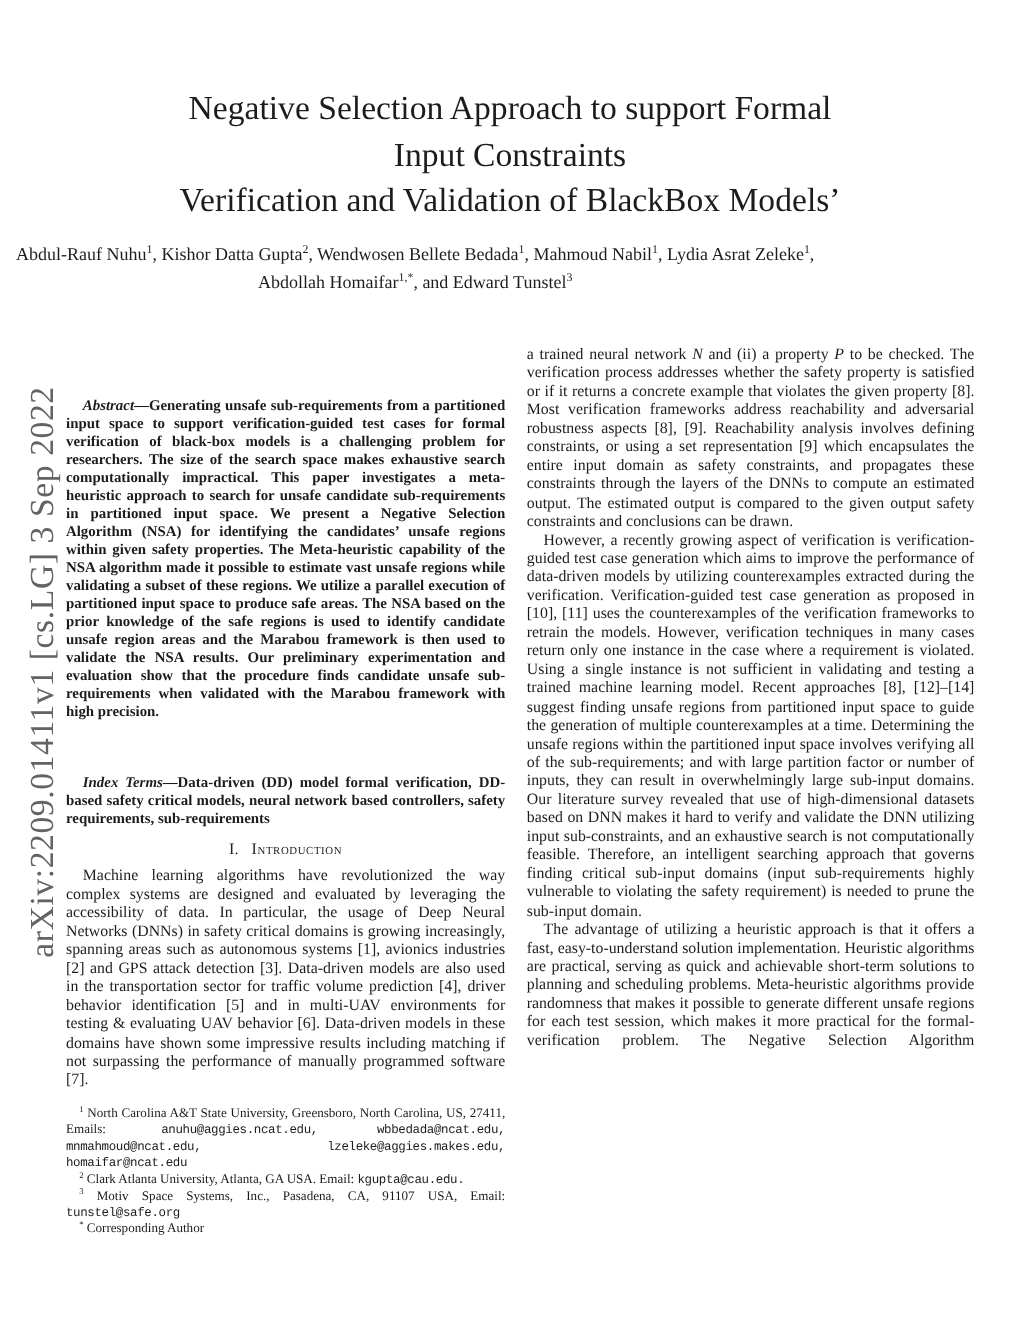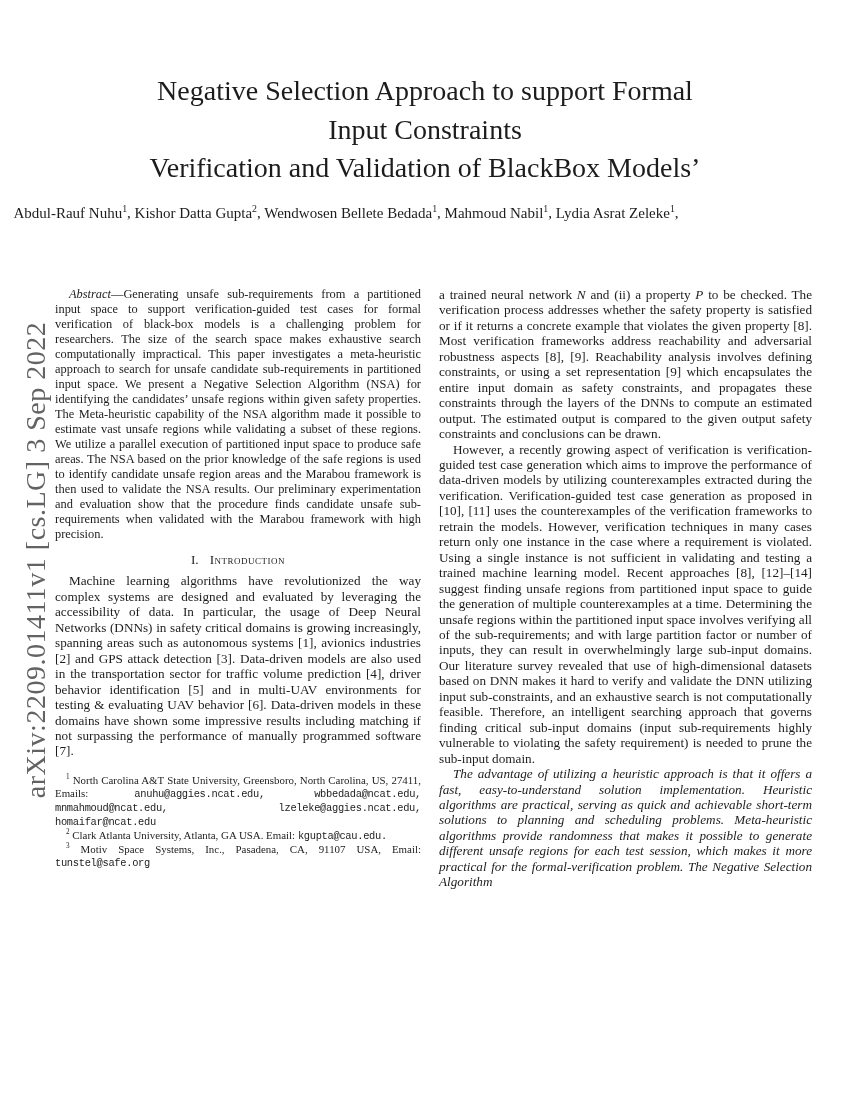--- a/index.html
+++ b/index.html
@@ -38,35 +38,36 @@
     position:absolute;
     top:287px;
     text-align:justify;
     font-size:13.2px;
     line-height:15.45px;
   }
   .col-left  { left:55px;  width:366px; }
   .col-right { left:439px; width:373px; }
   p { margin:0; }
   .abstract, .indexterms {
-    font-weight:normal;
+    font-weight:bold;
     font-size:12.4px;
     line-height:15px;
     text-indent:14px;
+    margin-top:44px;
   }
   .section-heading {
     text-align:center;
     text-indent:0;
     margin:10px 0 6px 0;
     font-size:13.3px;
   }
   .section-heading .sc { font-variant:small-caps; letter-spacing:0.5px; margin-left:11px; }
   .para { text-indent:14px; }
   .para.noindent { text-indent:0; }
-  .para.fulljust { text-align-last:justify;font-style:italic; }
+  .para.fulljust { text-align-last:justify; }
   .footnotes {
     margin-top:15px;
     font-size:10.9px;
     line-height:13px;
   }
   .footnote { text-indent:11px; }
   .rt-sup { vertical-align:super; font-size:66%; line-height:0; }
   .rt-i   { font-style:italic; }
   .rt-m   { font-family:"Liberation Mono", monospace; font-size:10.4px; letter-spacing:-0.3px; }
 </style>
@@ -78,32 +79,35 @@
   <div class="watermark">arXiv:2209.01411v1  [cs.LG]  3 Sep 2022</div>
 
   <div class="title">
     <div>Negative Selection Approach to support Formal</div>
     <div>Input Constraints</div>
     <div>Verification and Validation of BlackBox Models’</div>
   </div>
 
   <div class="authors">
     <div><span>Abdul-Rauf Nuhu</span><span class="rt-sup">1</span><span>, Kishor Datta Gupta</span><span class="rt-sup">2</span><span>, Wendwosen Bellete Bedada</span><span class="rt-sup">1</span><span>, Mahmoud Nabil</span><span class="rt-sup">1</span><span>, Lydia Asrat Zeleke</span><span class="rt-sup">1</span><span>,</span></div>
+    <div><span>Abdollah Homaifar</span><span class="rt-sup">1,*</span><span>, and Edward Tunstel</span><span class="rt-sup">3</span></div>
   </div>
 
   <div class="col col-left">
     <p class="abstract"><span class="rt-i">Abstract</span><span>—Generating unsafe sub-requirements from a partitioned input space to support verification-guided test cases for formal verification of black-box models is a challenging problem for researchers. The size of the search space makes exhaustive search computationally impractical. This paper investigates a meta-heuristic approach to search for unsafe candidate sub-requirements in partitioned input space. We present a Negative Selection Algorithm (NSA) for identifying the candidates’ unsafe regions within given safety properties. The Meta-heuristic capability of the NSA algorithm made it possible to estimate vast unsafe regions while validating a subset of these regions. We utilize a parallel execution of partitioned input space to produce safe areas. The NSA based on the prior knowledge of the safe regions is used to identify candidate unsafe region areas and the Marabou framework is then used to validate the NSA results. Our preliminary experimentation and evaluation show that the procedure finds candidate unsafe sub-requirements when validated with the Marabou framework with high precision.</span></p>
+    <p class="indexterms"><span class="rt-i">Index Terms</span><span>—Data-driven (DD) model formal verification, DD-based safety critical models, neural network based controllers, safety requirements, sub-requirements</span></p>
     <div class="section-heading">
       <span>I.</span><span class="sc">Introduction</span>
     </div>
     <p class="para">Machine learning algorithms have revolutionized the way complex systems are designed and evaluated by leveraging the accessibility of data. In particular, the usage of Deep Neural Networks (DNNs) in safety critical domains is growing increasingly, spanning areas such as autonomous systems [1], avionics industries [2] and GPS attack detection [3]. Data-driven models are also used in the transportation sector for traffic volume prediction [4], driver behavior identification [5] and in multi-UAV environments for testing &amp; evaluating UAV behavior [6]. Data-driven models in these domains have shown some impressive results including matching if not surpassing the performance of manually programmed software [7].</p>
     <div class="footnotes">
-      <p class="footnote"><span class="rt-sup">1</span><span> North Carolina A&amp;T State University, Greensboro, North Carolina, US, 27411, Emails: </span><span class="rt-m">anuhu@aggies.ncat.edu, wbbedada@ncat.edu, mnmahmoud@ncat.edu, lzeleke@aggies.ncat.edu, homaifar@ncat.edu</span></p>
+      <p class="footnote"><span class="rt-sup">1</span><span> North Carolina A&amp;T State University, Greensboro, North Carolina, US, 27411, Emails: </span><span class="rt-m">anuhu@aggies.ncat.edu, wbbedada@ncat.edu, mnmahmoud@ncat.edu, lzeleke@aggies.makes.edu, homaifar@ncat.edu</span></p>
       <p class="footnote"><span class="rt-sup">2</span><span> Clark Atlanta University, Atlanta, GA USA. Email: </span><span class="rt-m">kgupta@cau.edu.</span></p>
       <p class="footnote"><span class="rt-sup">3</span><span> Motiv Space Systems, Inc., Pasadena, CA, 91107 USA, Email: </span><span class="rt-m">tunstel@safe.org</span></p>
+      <p class="footnote"><span class="rt-sup">*</span><span> Corresponding Author</span></p>
     </div>
   </div>
 
   <div class="col col-right">
     <p class="para noindent"><span>a trained neural network </span><span class="rt-i">N</span><span> and (ii) a property </span><span class="rt-i">P</span><span> to be checked. The verification process addresses whether the safety property is satisfied or if it returns a concrete example that violates the given property [8]. Most verification frameworks address reachability and adversarial robustness aspects [8], [9]. Reachability analysis involves defining constraints, or using a set representation [9] which encapsulates the entire input domain as safety constraints, and propagates these constraints through the layers of the DNNs to compute an estimated output. The estimated output is compared to the given output safety constraints and conclusions can be drawn.</span></p>
     <p class="para">However, a recently growing aspect of verification is verification-guided test case generation which aims to improve the performance of data-driven models by utilizing counterexamples extracted during the verification. Verification-guided test case generation as proposed in [10], [11] uses the counterexamples of the verification frameworks to retrain the models. However, verification techniques in many cases return only one instance in the case where a requirement is violated. Using a single instance is not sufficient in validating and testing a trained machine learning model. Recent approaches [8], [12]–[14] suggest finding unsafe regions from partitioned input space to guide the generation of multiple counterexamples at a time. Determining the unsafe regions within the partitioned input space involves verifying all of the sub-requirements; and with large partition factor or number of inputs, they can result in overwhelmingly large sub-input domains. Our literature survey revealed that use of high-dimensional datasets based on DNN makes it hard to verify and validate the DNN utilizing input sub-constraints, and an exhaustive search is not computationally feasible. Therefore, an intelligent searching approach that governs finding critical sub-input domains (input sub-requirements highly vulnerable to violating the safety requirement) is needed to prune the sub-input domain.</p>
     <p class="para fulljust">The advantage of utilizing a heuristic approach is that it offers a fast, easy-to-understand solution implementation. Heuristic algorithms are practical, serving as quick and achievable short-term solutions to planning and scheduling problems. Meta-heuristic algorithms provide randomness that makes it possible to generate different unsafe regions for each test session, which makes it more practical for the formal-verification problem. The Negative Selection Algorithm</p>
   </div>
 
 </div>

